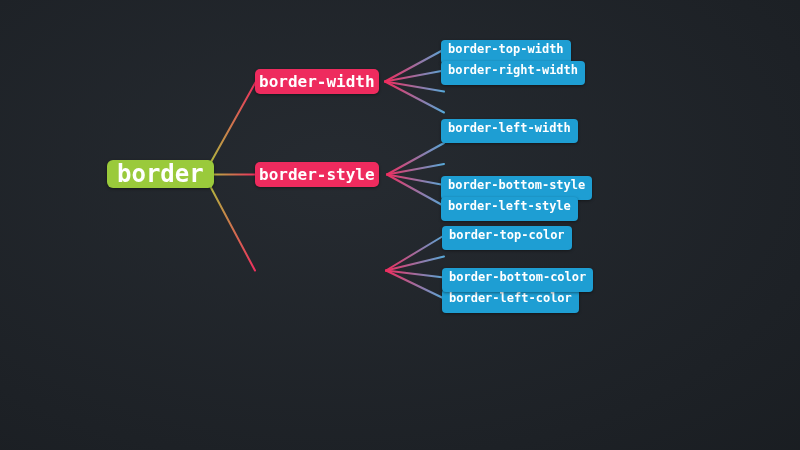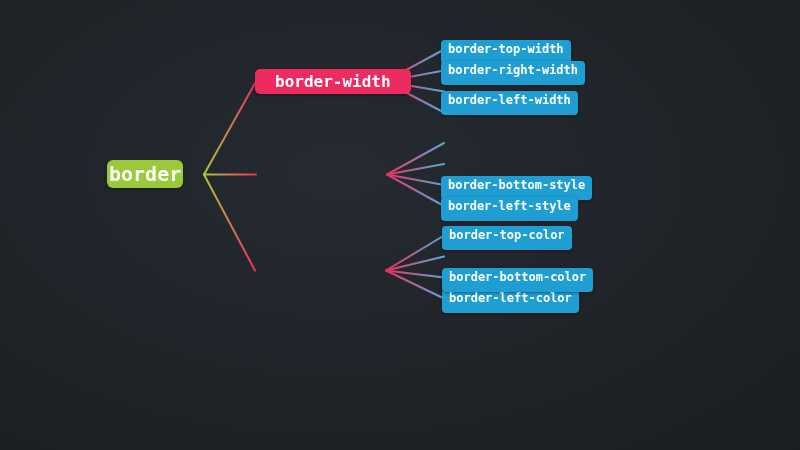--- a/index.html
+++ b/index.html
@@ -19,30 +19,30 @@
   .node {
     position: absolute;
     color: #ffffff;
     font-weight: bold;
     white-space: nowrap;
     box-shadow: 0 1px 3px rgba(0,0,0,0.4);
   }
   .node.root {
     height: 28px;
     line-height: 28px;
-    font-size: 20px;
-    padding: 0 2px;
+    font-size: 24px;
+    padding: 0 10px;
     border-radius: 6px;
     background: #9aca3b;
   }
   .node.branch {
     height: 25px;
     line-height: 25px;
     font-size: 16px;
-    padding: 0 20px;
+    padding: 0 4px;
     border-radius: 5px;
     background: #ee2b5e;
   }
   .node.leaf {
     height: 24px;
     line-height: 19px;
     font-size: 12px;
     padding: 0 7px;
     border-radius: 4px;
     background: #1e9ed3;
@@ -82,24 +82,25 @@
       <line x1="386" y1="270.5" x2="444" y2="235.5" stroke="url(#gBL)"></line>
       <line x1="386" y1="270.5" x2="444" y2="256.5" stroke="url(#gBL)"></line>
       <line x1="386" y1="270.5" x2="444" y2="277.5" stroke="url(#gBL)"></line>
       <line x1="386" y1="270.5" x2="444" y2="298.5" stroke="url(#gBL)"></line>
     </g>
   </svg>
 
   <div class="node root" style="left:107px; top:160px">border</div>
 
   <div class="node branch" style="left:255px; top:69px">border-width</div>
+  <div class="node branch" style="left:255px; top:162px">border-style</div>
 
   <div class="node leaf" style="left:441px; top:40px">border-top-width</div>
   <div class="node leaf" style="left:441px; top:61px">border-right-width</div>
-  <div class="node leaf" style="left:441px; top:91px">border-left-width</div>
+  <div class="node leaf" style="left:441px; top:119px">border-left-width</div>
 
   <div class="node leaf" style="left:441px; top:175.5px">border-bottom-style</div>
   <div class="node leaf" style="left:441px; top:196.5px">border-left-style</div>
 
   <div class="node leaf" style="left:442px; top:226px">border-top-color</div>
   <div class="node leaf" style="left:442px; top:289px">border-left-color</div>
   <div class="node leaf" style="left:442px; top:268px">border-bottom-color</div>
 
 </div>
 

